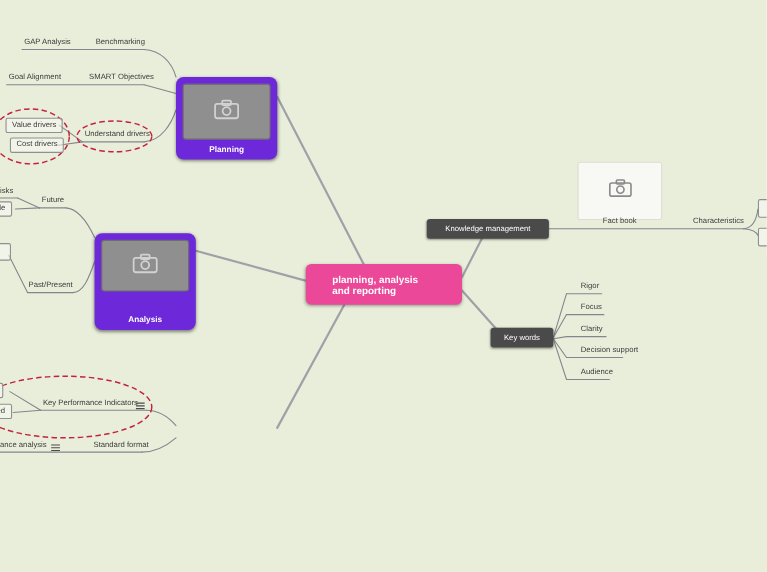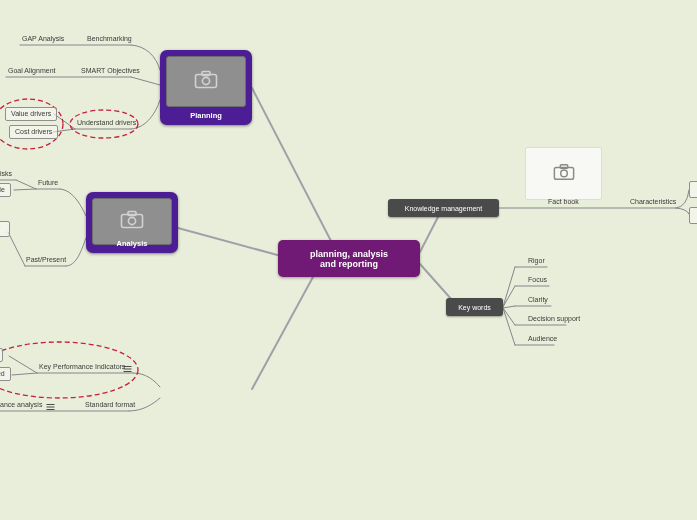--- a/index.html
+++ b/index.html
@@ -2,25 +2,25 @@
 <html><head>
 <meta charset="utf-8">
 <style>
   html,body{margin:0;padding:0;}
   body{font-family:"Liberation Sans",sans-serif;}
   #canvas{position:relative;width:697px;height:520px;background:#e9eeda;overflow:hidden;}
   svg.lines{position:absolute;left:0;top:0;z-index:1;}
   .leaf{position:absolute;z-index:3;font-size:7px;color:#3a3a3a;white-space:nowrap;line-height:8px;cursor:default;}
   .boxleaf{position:absolute;z-index:3;font-size:7px;color:#3a3a3a;white-space:nowrap;border:1px solid #8f8f8f;border-radius:2px;padding:2px 5px;background:rgba(250,250,245,.55);line-height:8px;}
   .cutbox{position:absolute;z-index:3;border:1px solid #8f8f8f;border-radius:2px;background:rgba(250,250,245,.55);}
-  .bignode{position:absolute;z-index:2;background:#4c1d95;border-radius:7px;box-shadow:0 1px 3px rgba(0,0,0,.45);}
+  .bignode{position:absolute;z-index:2;background:#6d28d9;border-radius:7px;box-shadow:0 1px 3px rgba(0,0,0,.45);margin-top:20px;}
   .bignode .imgph{position:absolute;left:6px;top:6px;background:#8f8f8f;border:1px solid #6d6d6d;border-radius:3px;display:flex;align-items:center;justify-content:center;}
   .bignode .lbl{position:absolute;left:0;right:0;bottom:5px;text-align:center;color:#fff;font-size:7.5px;font-weight:bold;}
   .smallnode{position:absolute;z-index:2;background:#4a4a4a;color:#fff;border-radius:3px;font-size:7px;display:flex;align-items:center;justify-content:center;box-shadow:0 1px 2px rgba(0,0,0,.35);}
-  .central{position:absolute;z-index:2;background:#701a75;color:#fff;border-radius:5px;font-size:9px;font-weight:bold;text-align:center;display:flex;align-items:center;justify-content:center;padding:2px 24px;box-sizing:border-box;box-shadow:0 1px 3px rgba(0,0,0,.35);}
+  .central{position:absolute;z-index:2;background:#ec4899;color:#fff;border-radius:5px;font-size:9px;font-weight:bold;text-align:left;display:flex;align-items:center;justify-content:center;padding:2px 24px;box-sizing:border-box;box-shadow:0 1px 3px rgba(0,0,0,.35);}
   .lightph{position:absolute;z-index:2;background:#f8f8f4;border:1px solid #ddddd2;border-radius:2px;display:flex;align-items:center;justify-content:center;}
   .noteicon{position:absolute;z-index:4;line-height:0;}
 </style>
 </head>
 <body>
 
 <div id="canvas">
 
   <svg class="lines" width="697" height="520" viewBox="0 0 697 520">
 
@@ -92,21 +92,21 @@
         <svg width="24" height="19" viewBox="0 0 24 19">
             <rect x="1.5" y="4.5" width="21" height="13" rx="2" fill="none" stroke="#d2d2d2" stroke-width="1.6"></rect>
             <rect x="8" y="1.5" width="8" height="4" rx="1" fill="none" stroke="#d2d2d2" stroke-width="1.6"></rect>
             <circle cx="12" cy="11" r="3.6" fill="none" stroke="#d2d2d2" stroke-width="1.6"></circle>
           </svg>
       </span>
     </div>
     <div class="lbl">Planning</div>
   </div>
 
-  <div class="bignode" style="left:86px;top:192px;width:92px;height:61px;">
+  <div class="bignode" style="left:86px;top:192px;width:92px;height:88px;">
     <div class="imgph" style="width:78px;height:45px;">
       <span>
         <svg width="24" height="19" viewBox="0 0 24 19">
             <rect x="1.5" y="4.5" width="21" height="13" rx="2" fill="none" stroke="#d2d2d2" stroke-width="1.6"></rect>
             <rect x="8" y="1.5" width="8" height="4" rx="1" fill="none" stroke="#d2d2d2" stroke-width="1.6"></rect>
             <circle cx="12" cy="11" r="3.6" fill="none" stroke="#d2d2d2" stroke-width="1.6"></circle>
           </svg>
       </span>
     </div>
     <div class="lbl">Analysis</div>

